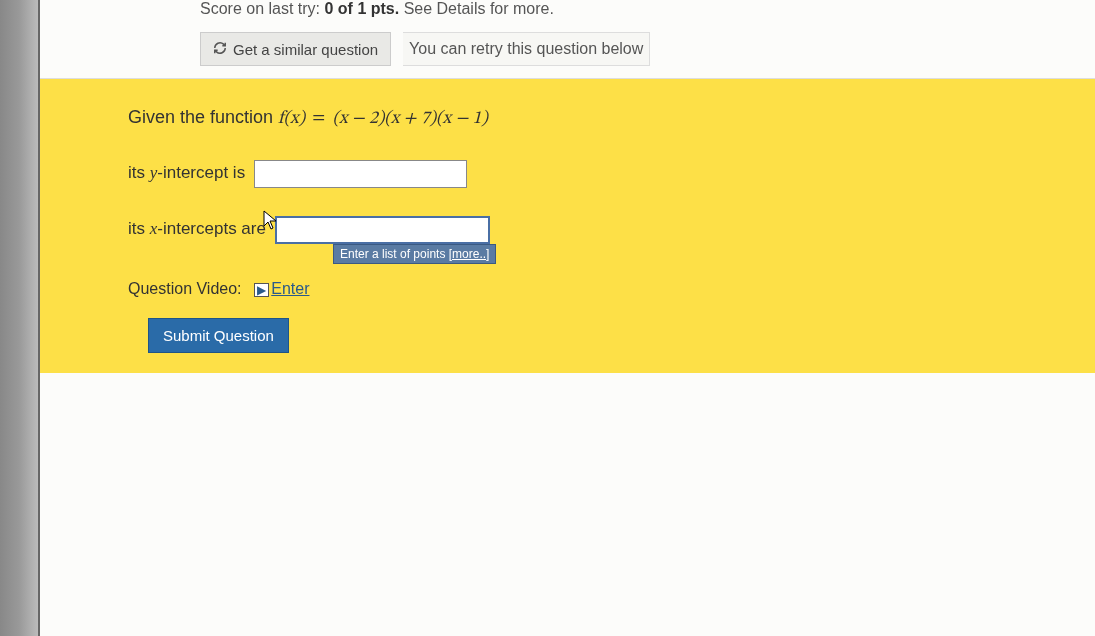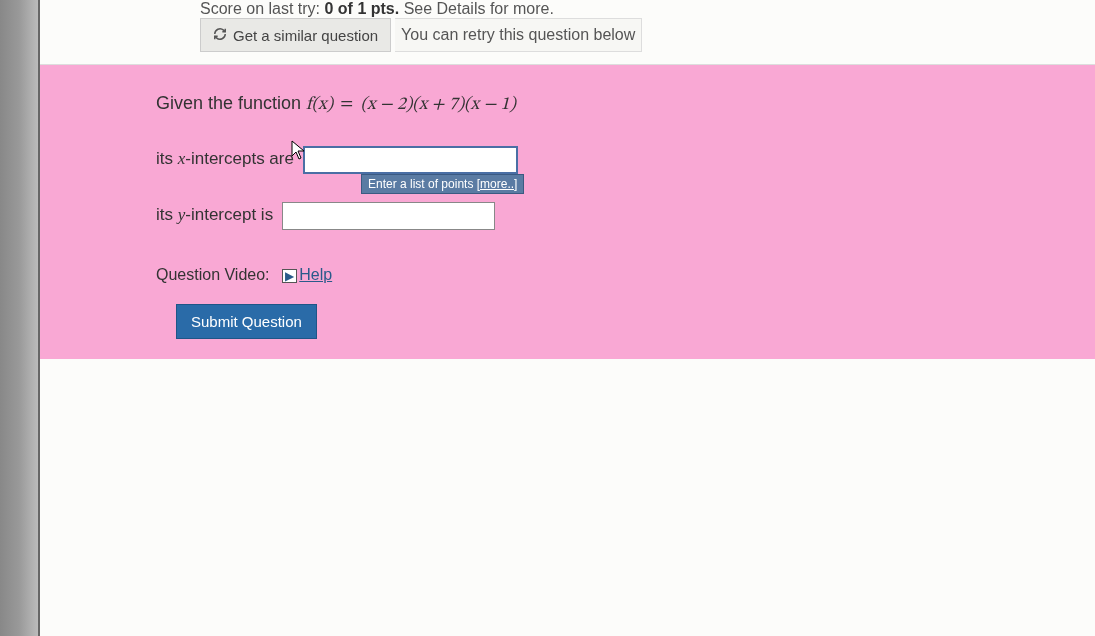--- a/index.html
+++ b/index.html
@@ -23,27 +23,28 @@
       flex: 1;
       background: #fcfcfa;
       padding: 0 0 0 0;
     }
     .header-area {
       padding: 0 20px 12px 160px;
       color: #555;
       font-size: 16px;
     }
     .score-line {
+      margin-bottom: 14px;
       color: #555;
     }
     .score-line b { font-weight: 700; color: #333; }
     .retry-row {
       display: flex;
       align-items: stretch;
-      gap: 4px;
+      gap: 12px;
       font-size: 16px;
     }
     .similar-btn {
       display: inline-flex;
       align-items: center;
       gap: 6px;
       background: #e9e9e6;
       border: 1px solid #ccc;
       padding: 7px 12px;
       color: #444;
@@ -55,22 +56,22 @@
       align-items: center;
       padding: 7px 6px;
       border: 1px solid #ddd;
       border-left: none;
       background: #f7f7f4;
       color: #555;
     }
     .question-body {
       border-top: 1px solid #ddd;
       margin-top: 0;
-      padding: 28px 20px 20px 116px;
-      background: #f9a8d4;
+      padding: 28px 20px 20px 88px;
+      background: #fde047;
     }
     .prompt-line {
       font-size: 18px;
       color: #333;
       margin-bottom: 30px;
     }
     .math {
       font-family: "Cambria Math", "STIX Two Math", Georgia, serif;
       font-style: italic;
     }
@@ -176,39 +177,39 @@
       </div>
     </div>
 
     <div class="question-body">
 
       <div class="prompt-line">
         <span>Given the function </span><span class="math">f(x)</span><span class="math"><span class="op"> = </span></span><span class="math">(x − 2)(x + 7)(x − 1)</span>
       </div>
 
       <div class="row">
+        <span class="lbl">its </span><span class="mi">y</span><span class="lbl">-intercept is</span>
+        <input type="text" class="answer-input" value="" style="">
+      </div>
+
+      <div class="row">
         <svg class="cursor-arrow" width="16" height="22" viewBox="0 0 16 22">
           <path d="M1 1 L1 16 L5 12 L8 19 L10 18 L7 11 L13 11 Z" fill="#fff" stroke="#000" stroke-width="1"></path>
         </svg>
         <span class="lbl">its </span><span class="mi">x</span><span class="lbl">-intercepts are</span>
         <input type="text" class="answer-input focused" value="" style="">
         <div class="tooltip">
           <span>Enter a list of points </span><span class="more">[more..]</span>
         </div>
       </div>
 
-      <div class="row">
-        <span class="lbl">its </span><span class="mi">y</span><span class="lbl">-intercept is</span>
-        <input type="text" class="answer-input" value="" style="">
-      </div>
-
       <div class="help-row">
         <span>Question Video:</span>
         <a class="video-link">
-          <span class="video-icon-box">▶</span><span>Help</span>
+          <span class="video-icon-box">▶</span><span>Enter</span>
         </a>
       </div>
 
       <button class="submit-btn">
         <span>Submit Question</span>
       </button>
 
     </div>
   </div>
 </div>

